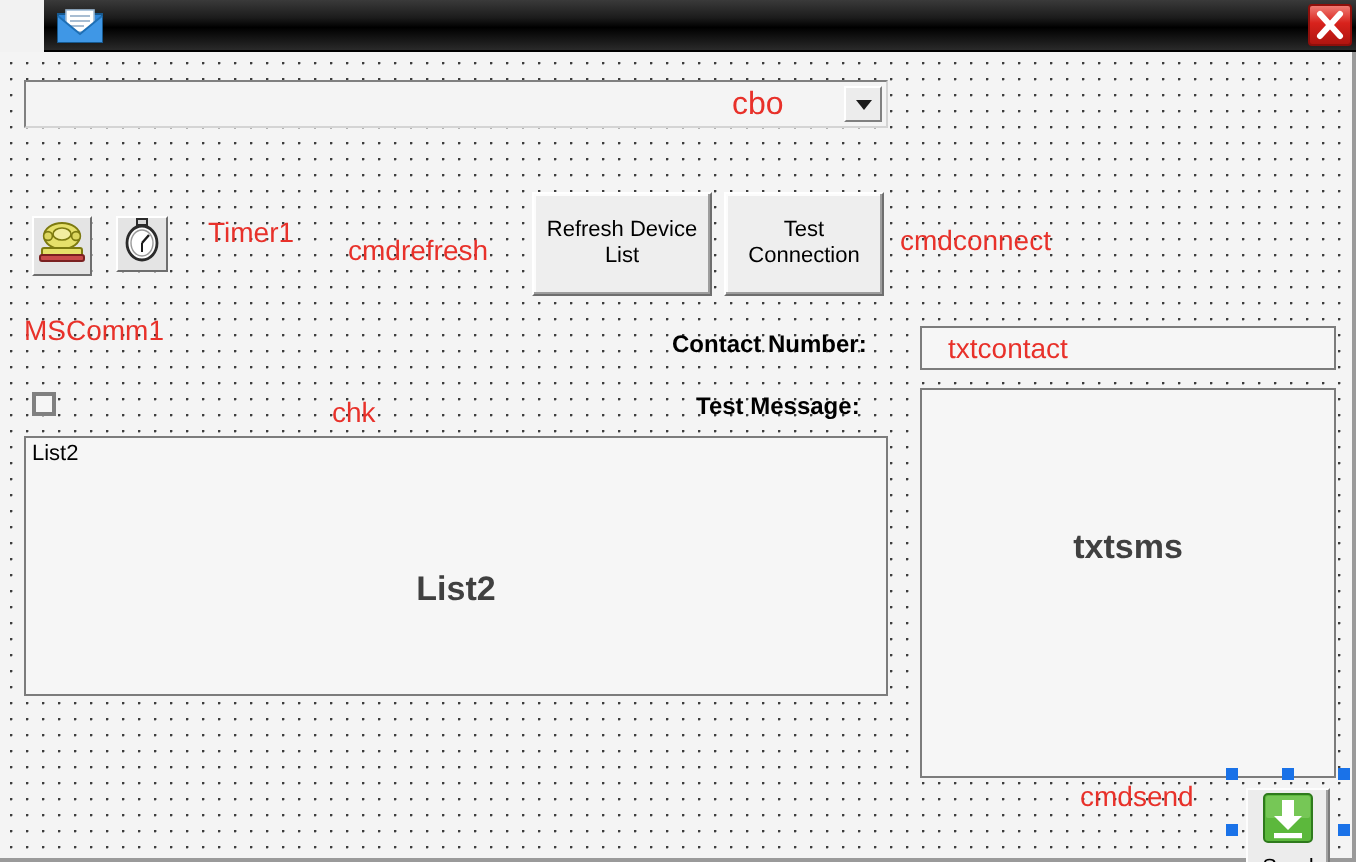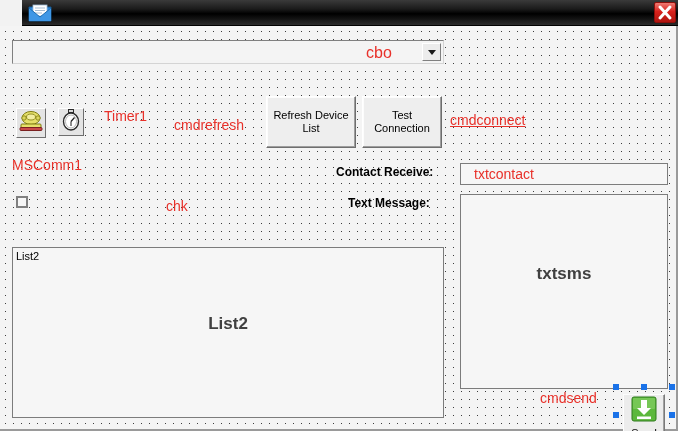--- a/index.html
+++ b/index.html
@@ -178,23 +178,22 @@
     box-sizing: border-box;
   }
   .chk-label {
     font-size: 13px; font-weight: bold; color: #000;
     font-family: "Liberation Sans", sans-serif;
   }
 
   
   .listbox {
     left: 12px; top: 192px;
-    width: 432px; height: 171px;
+    width: 432px; height: 130px;
     overflow: hidden;
-    margin-top: 29px;
   }
   .list-item {
     position: absolute;
     left: 3px; top: 2px;
     font-size: 11px;
     color: #000;
     font-family: "Liberation Sans", sans-serif;
   }
   .center-annot {
     position: absolute;
@@ -311,35 +310,35 @@
     <div class="annot" style="left:174px; top:91px;">cmdrefresh</div>
 
     <div class="vb-btn" style="left:266px; top:70px; width:90px; height:52px;">
       <span>Refresh Device List</span>
     </div>
 
     <div class="vb-btn" style="left:362px; top:70px; width:80px; height:52px;">
       <span>Test Connection</span>
     </div>
 
-    <div class="annot" style="left:450px; top:86px;text-decoration:underline;">cmdconnect</div>
+    <div class="annot" style="left:450px; top:86px;">cmdconnect</div>
 
     <div class="annot" style="left:12px; top:131px;">MSComm1</div>
 
-    <div class="lbl" style="left:336px; top:139px;">Contact Receive:</div>
+    <div class="lbl" style="left:336px; top:139px;">Contact Number:</div>
 
     <div class="vb-sunken contactbox"></div>
     <div class="annot" style="left:474px; top:140px;">txtcontact</div>
 
     <div class="chk-wrap">
       <span class="chk-box"></span>
     </div>
     <div class="annot" style="left:166px; top:172px;text-align:center;">chk</div>
 
-    <div class="lbl" style="left:348px; top:170px;">Text Message:</div>
+    <div class="lbl" style="left:348px; top:170px;">Test Message:</div>
 
     <div class="vb-sunken listbox">
       <div class="list-item">List2</div>
       <div class="center-annot" style="top:66px;">List2</div>
     </div>
 
     <div class="vb-sunken smsbox">
       <div class="center-annot" style="top:69px;">txtsms</div>
     </div>
 

